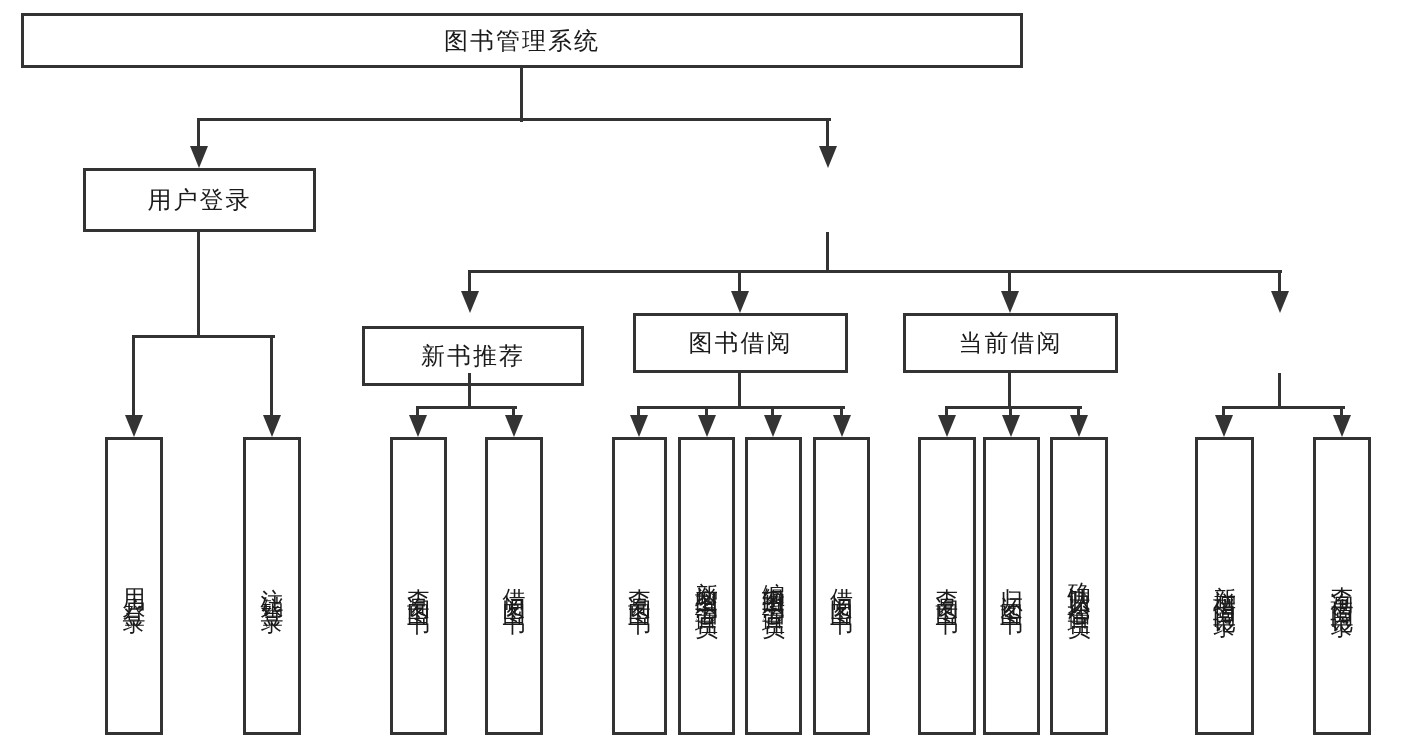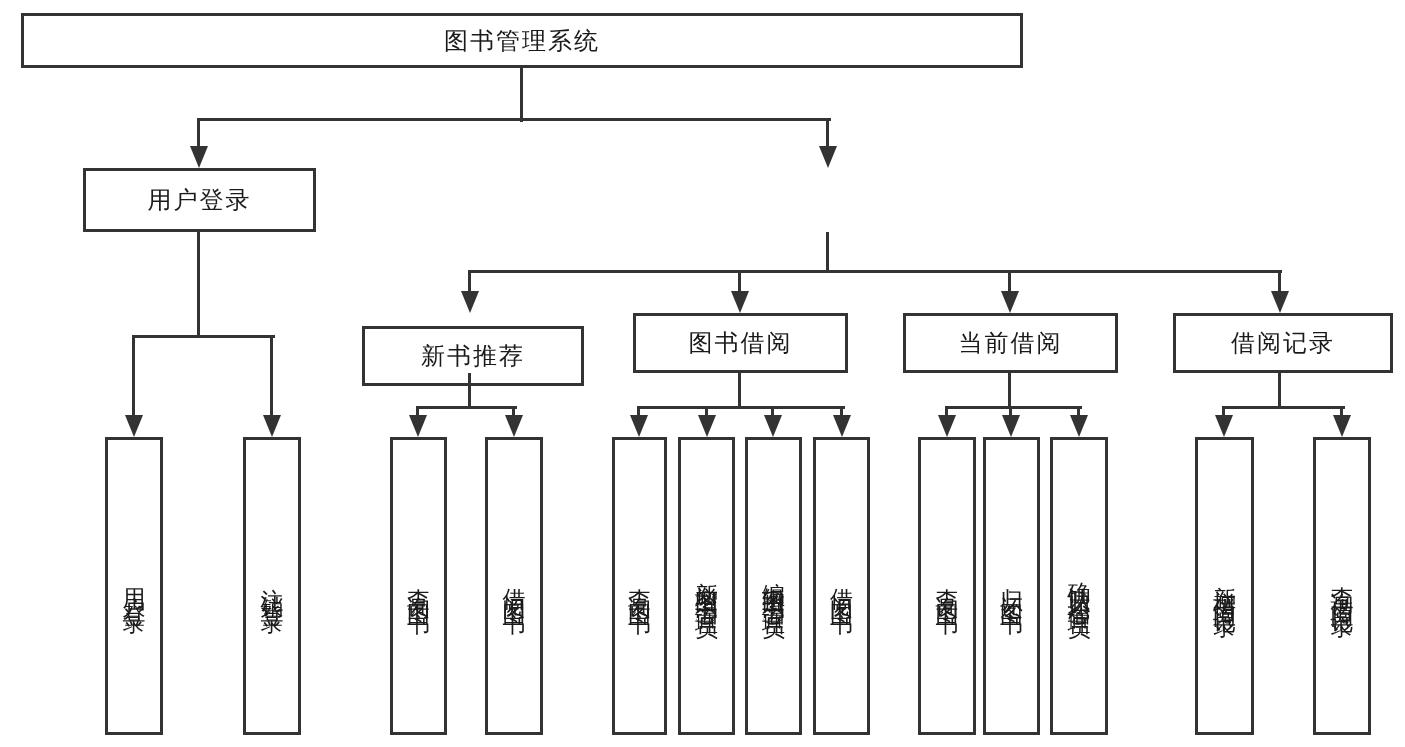--- a/index.html
+++ b/index.html
@@ -62,21 +62,20 @@
 
   <div class="node" style="left:83px; top:168px; width:233px; height:64px;">用户登录</div>
 
 
   <div class="node" style="left:362px; top:313px; width:222px; height:60px;margin-top:13px;">新书推荐</div>
 
   <div class="node" style="left:903px; top:313px; width:215px; height:60px;">当前借阅</div>
 
   <div class="node" style="left:633px; top:313px; width:215px; height:60px;">图书借阅</div>
 
-  <div class="node" style="left:1173px; top:313px; width:220px; height:60px;">借阅记录</div>
 
   <div class="node leaf" style="left:105px; top:437px; width:58px; height:298px;">用户登录</div>
   <div class="node leaf" style="left:243px; top:437px; width:58px; height:298px;">注销登录</div>
 
   <div class="node leaf" style="left:390px; top:437px; width:57px; height:298px;">查询图书</div>
   <div class="node leaf" style="left:485px; top:437px; width:58px; height:298px;">借阅图书</div>
 
   <div class="node leaf" style="left:612px; top:437px; width:55px; height:298px;">查询图书</div>
   <div class="node leaf" style="left:678px; top:437px; width:57px; height:298px; letter-spacing:5px;">新增图书（管理员）</div>
   <div class="node leaf" style="left:745px; top:437px; width:57px; height:298px; letter-spacing:5px;">编辑图书（管理员）</div>

